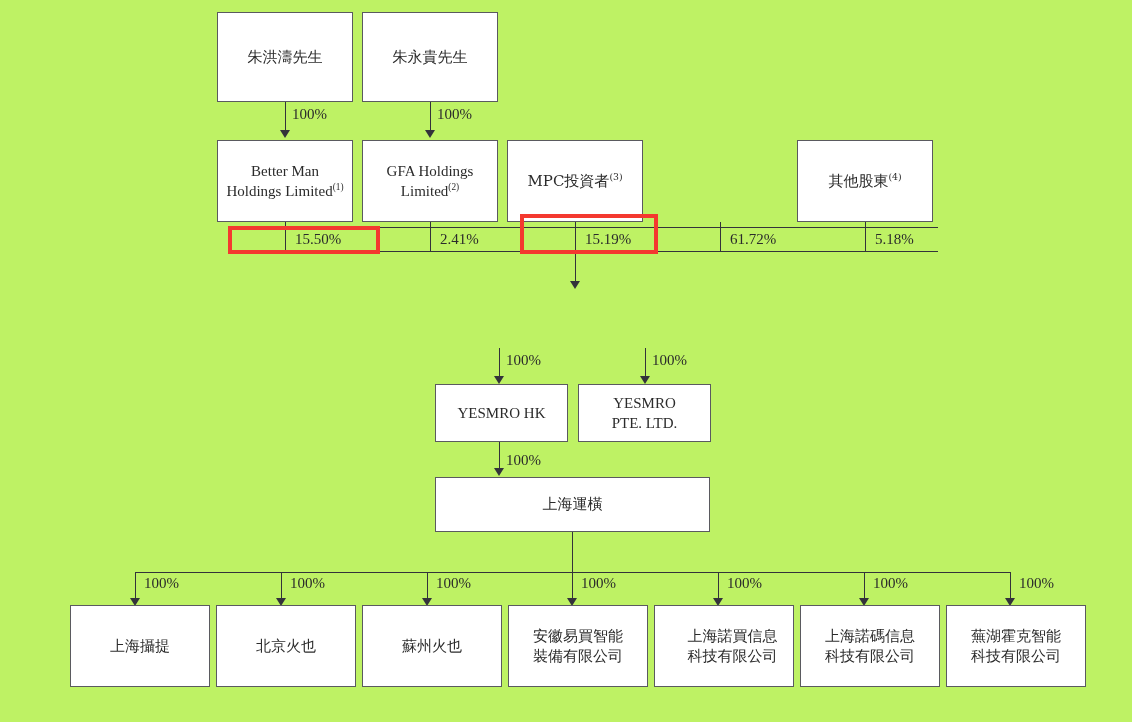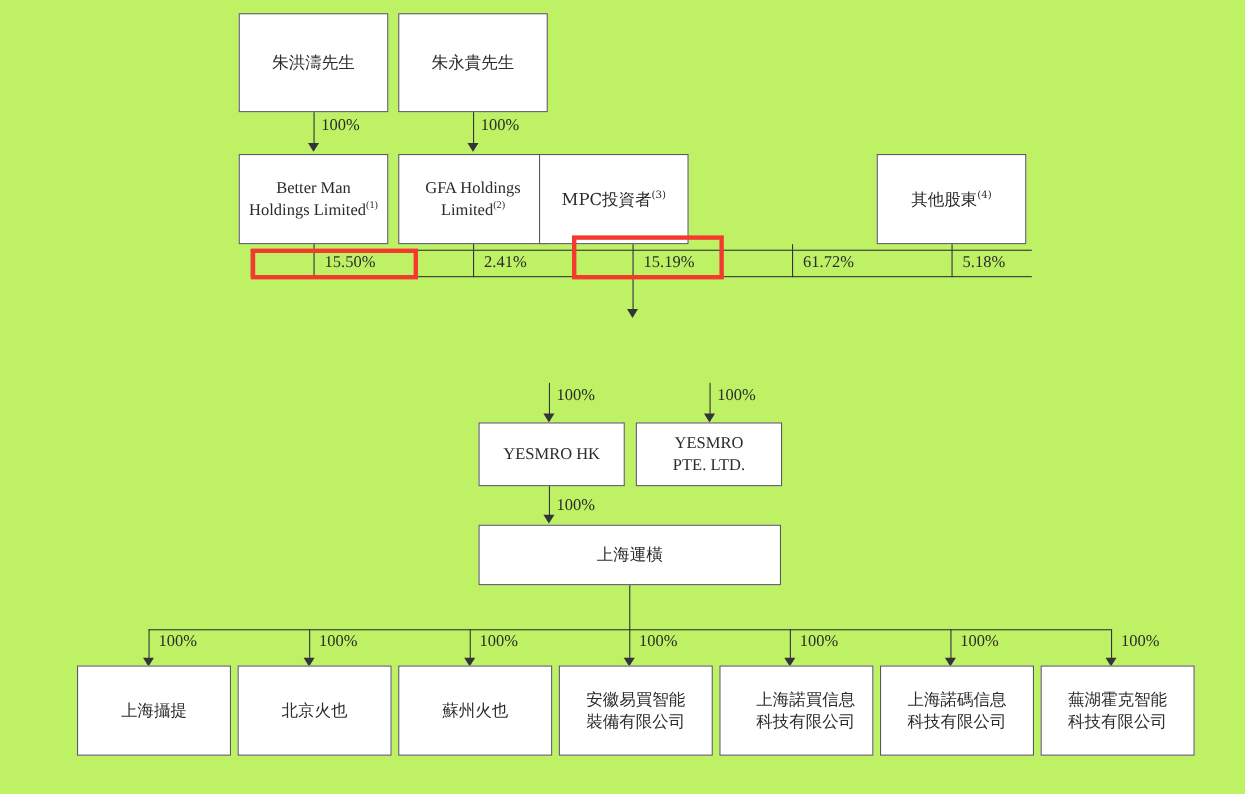--- a/index.html
+++ b/index.html
@@ -101,21 +101,21 @@
     </span>
   </div>
 
   <div class="box" style="left:362px; top:140px; width:136px; height:82px;">
     <span class="lbl">
       <span>GFA Holdings</span><br>
       <span>Limited</span><sup>(2)</sup>
     </span>
   </div>
 
-  <div class="box" style="left:490px; top:140px; width:136px; height:82px;">
+  <div class="box" style="left:507px; top:140px; width:136px; height:82px;">
     <span class="lbl cjk">
       <span>MPC投資者</span><sup>(3)</sup>
     </span>
   </div>
 
 
   <div class="box" style="left:797px; top:140px; width:136px; height:82px;">
     <span class="lbl cjk">
       <span>其他股東</span><sup>(4)</sup>
     </span>

